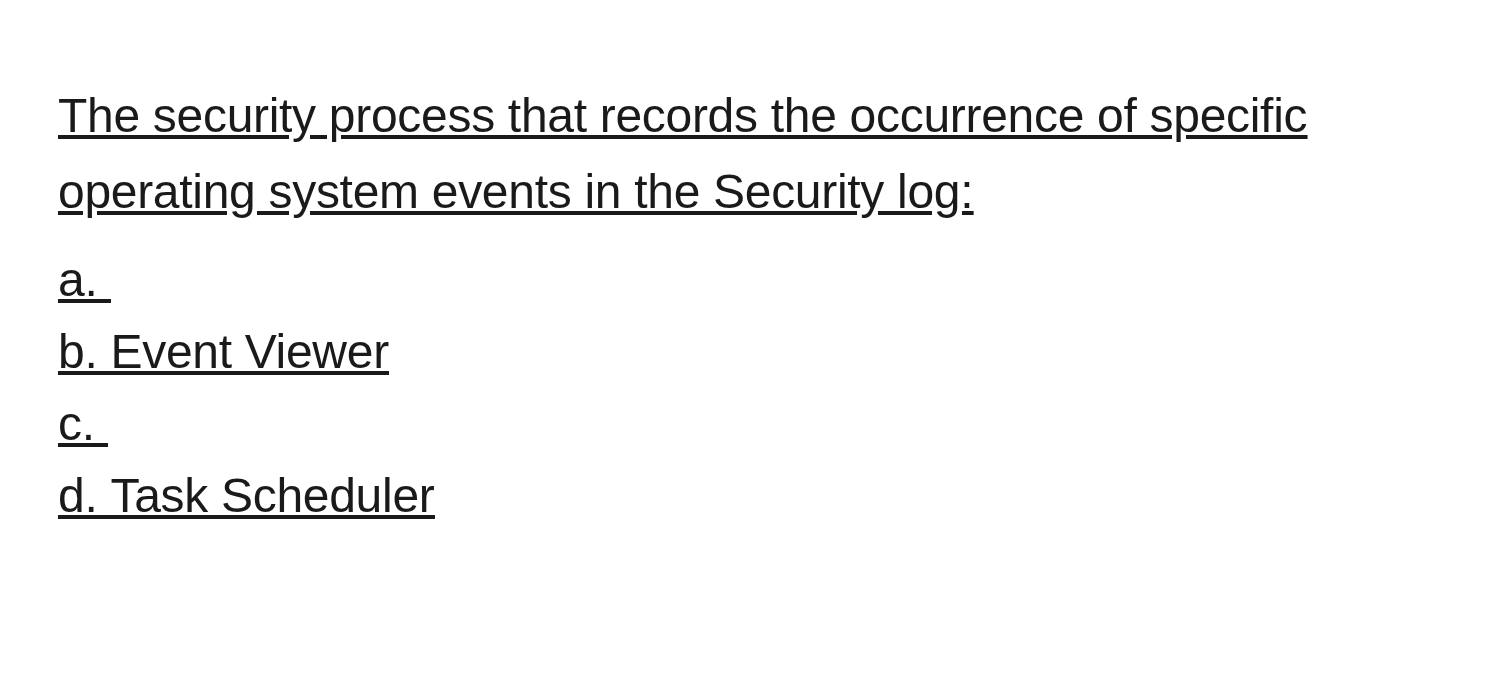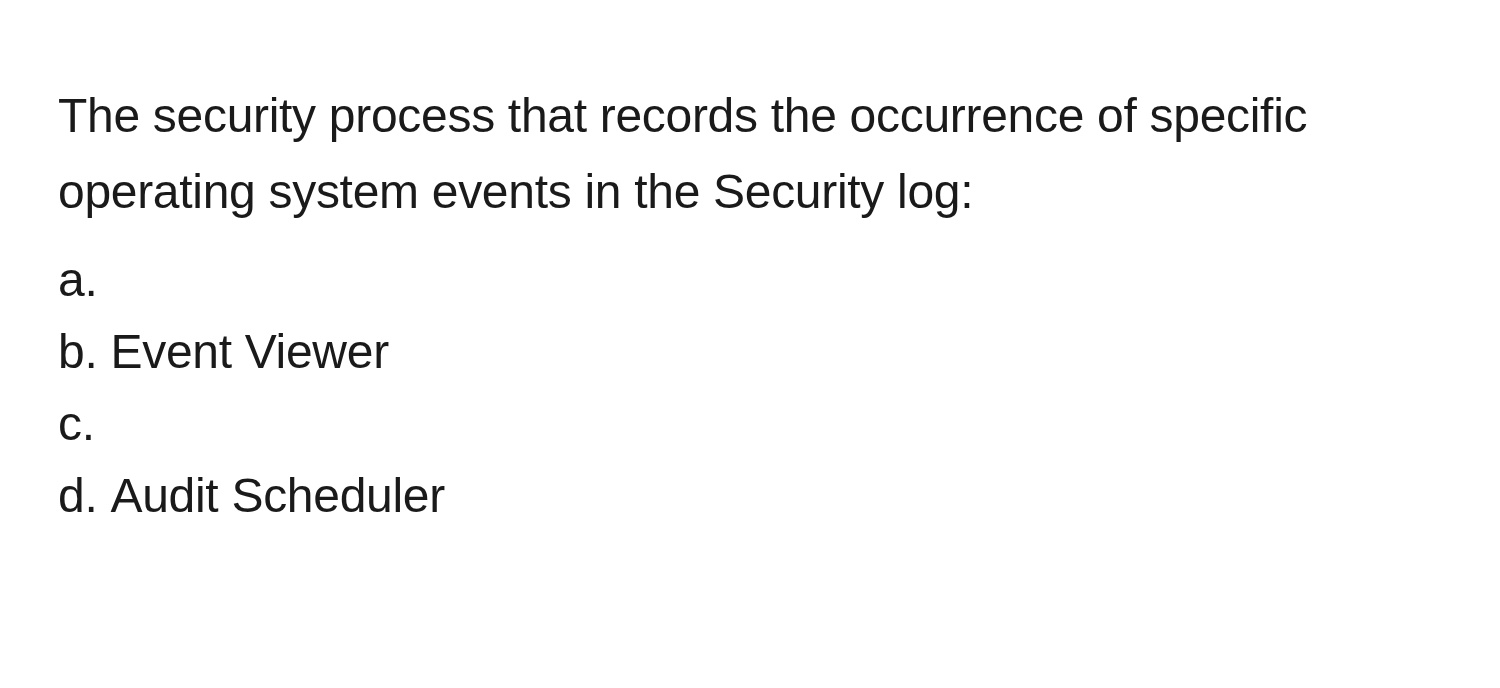--- a/index.html
+++ b/index.html
@@ -1,18 +1,19 @@
 <!DOCTYPE html>
 <html><head>
   <meta charset="utf-8">
   <style>
     * {
       margin: 0;
       padding: 0;
       box-sizing: border-box;
+      text-decoration: underline;
     }
     body {
       background: #ffffff;
       font-family: -apple-system, BlinkMacSystemFont, "Segoe UI", Helvetica, Arial, sans-serif;
       width: 1500px;
       height: 688px;
       padding: 78px 58px;
       color: #1a1a1a;
     }
     .question-stem {
@@ -52,15 +53,15 @@
     <span>&nbsp;</span>
     <span>Event Viewer</span>
   </div>
   <div class="option">
     <span class="option-letter">c.</span>
     <span>&nbsp;</span>
   </div>
   <div class="option">
     <span class="option-letter">d.</span>
     <span>&nbsp;</span>
-    <span>Audit Scheduler</span>
+    <span>Task Scheduler</span>
   </div>
 </div>
 
 </body></html>

